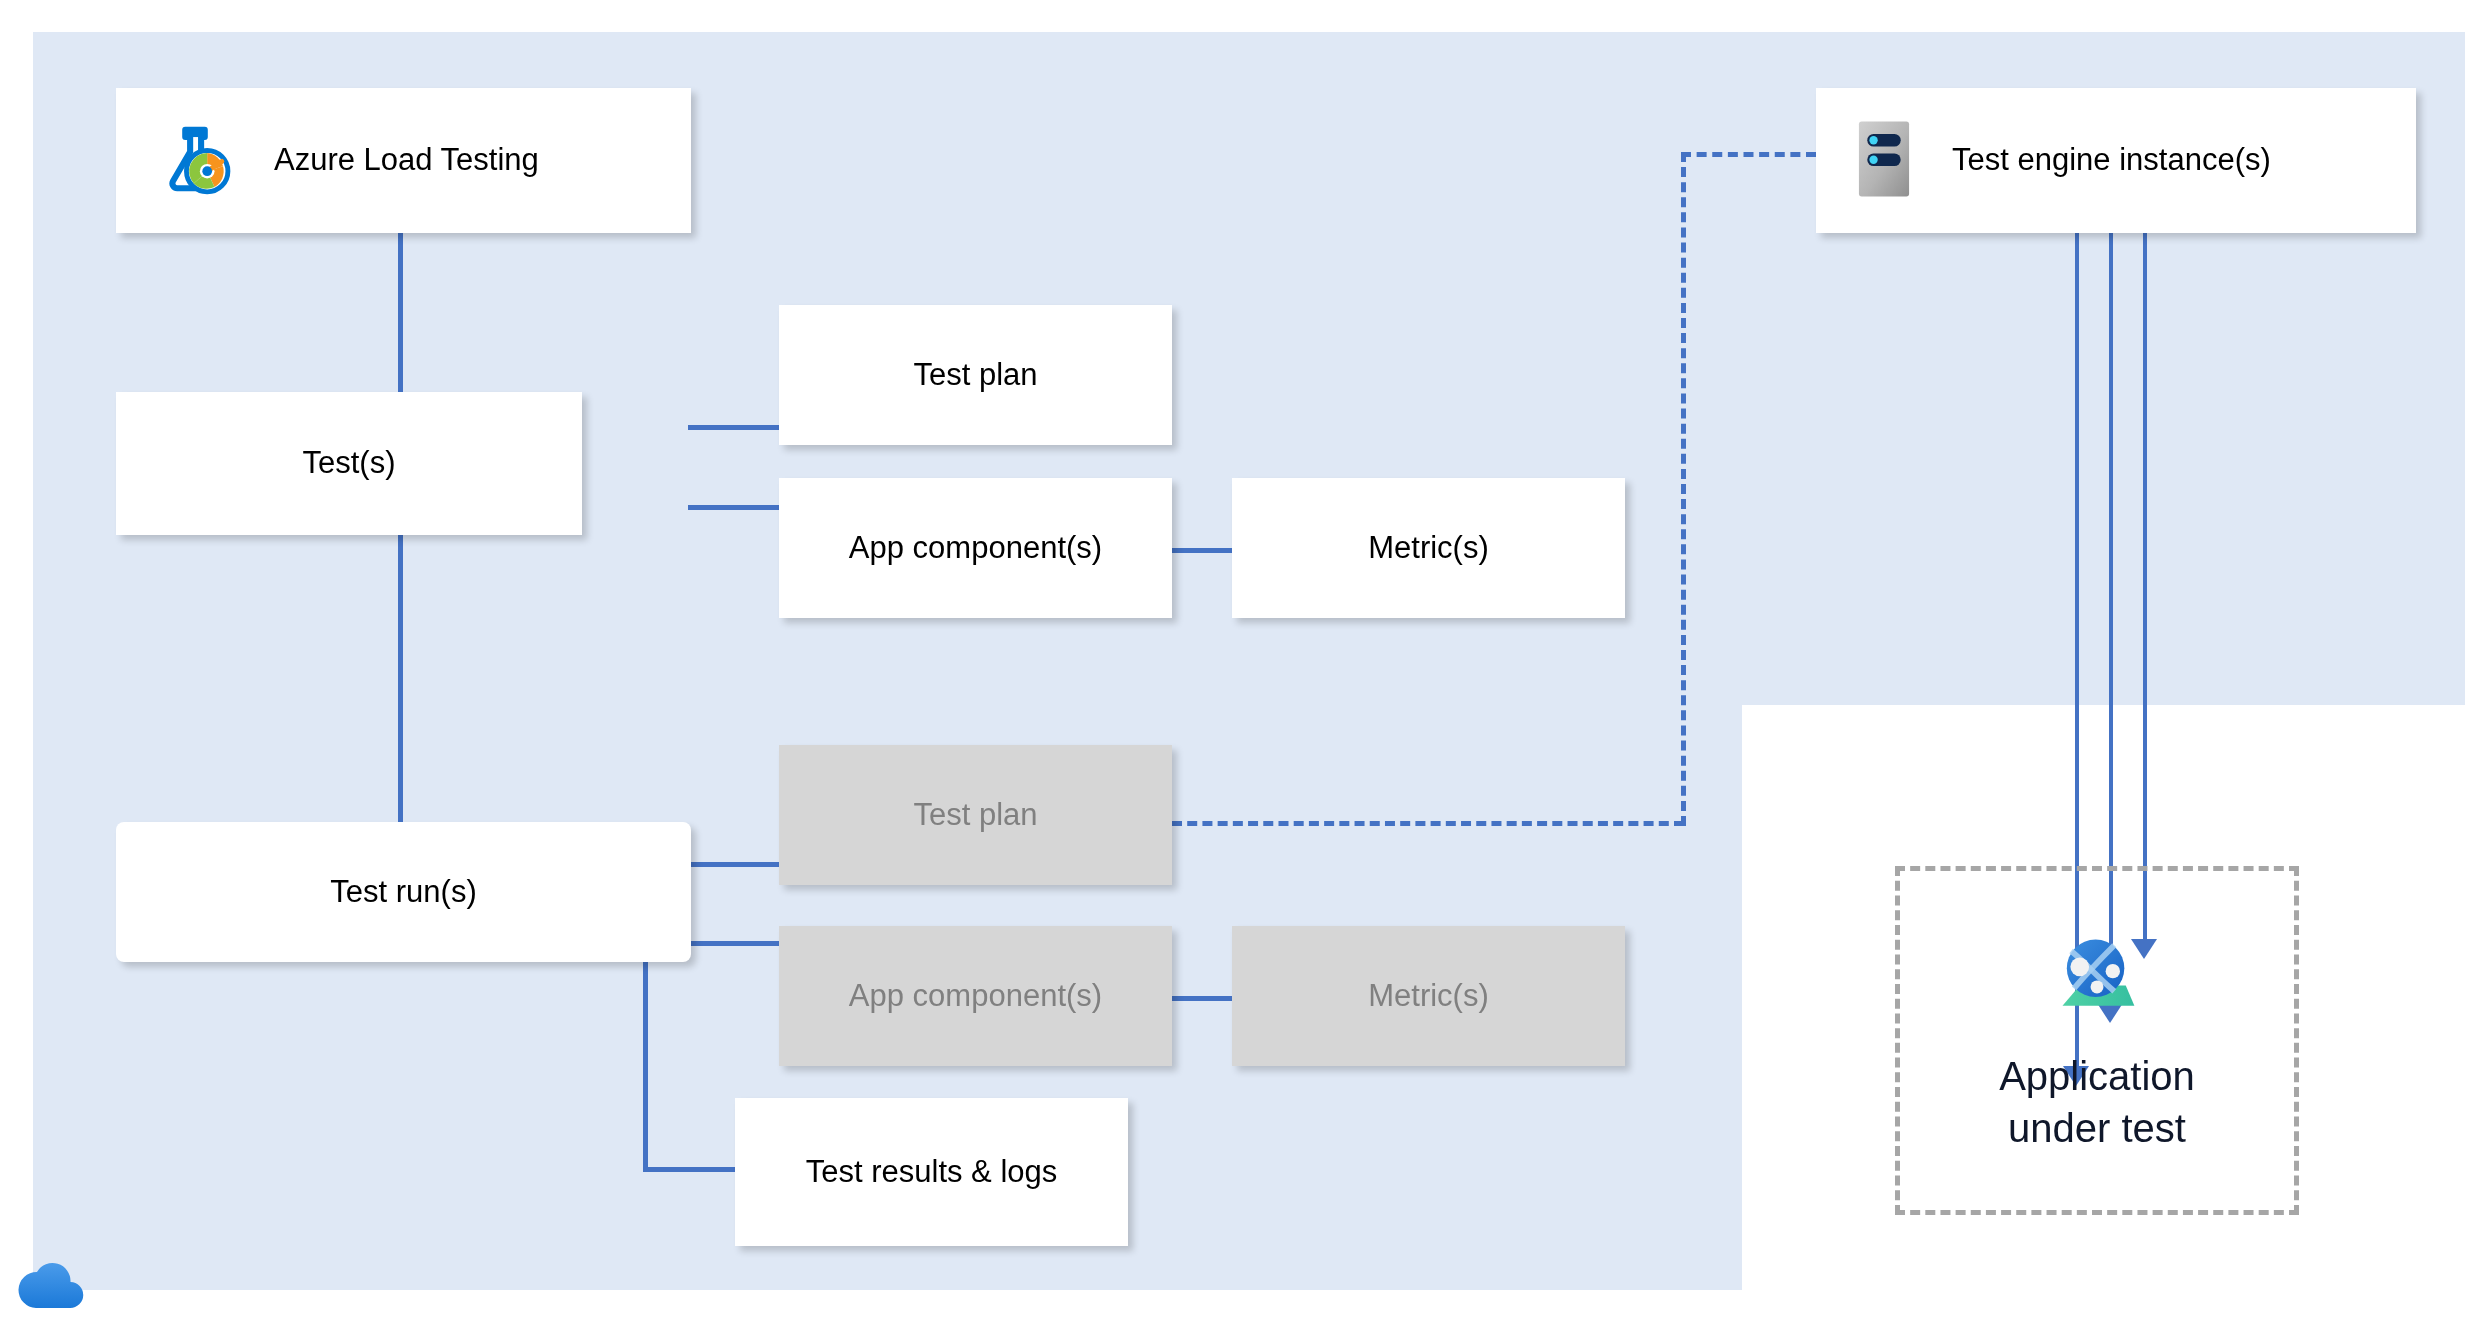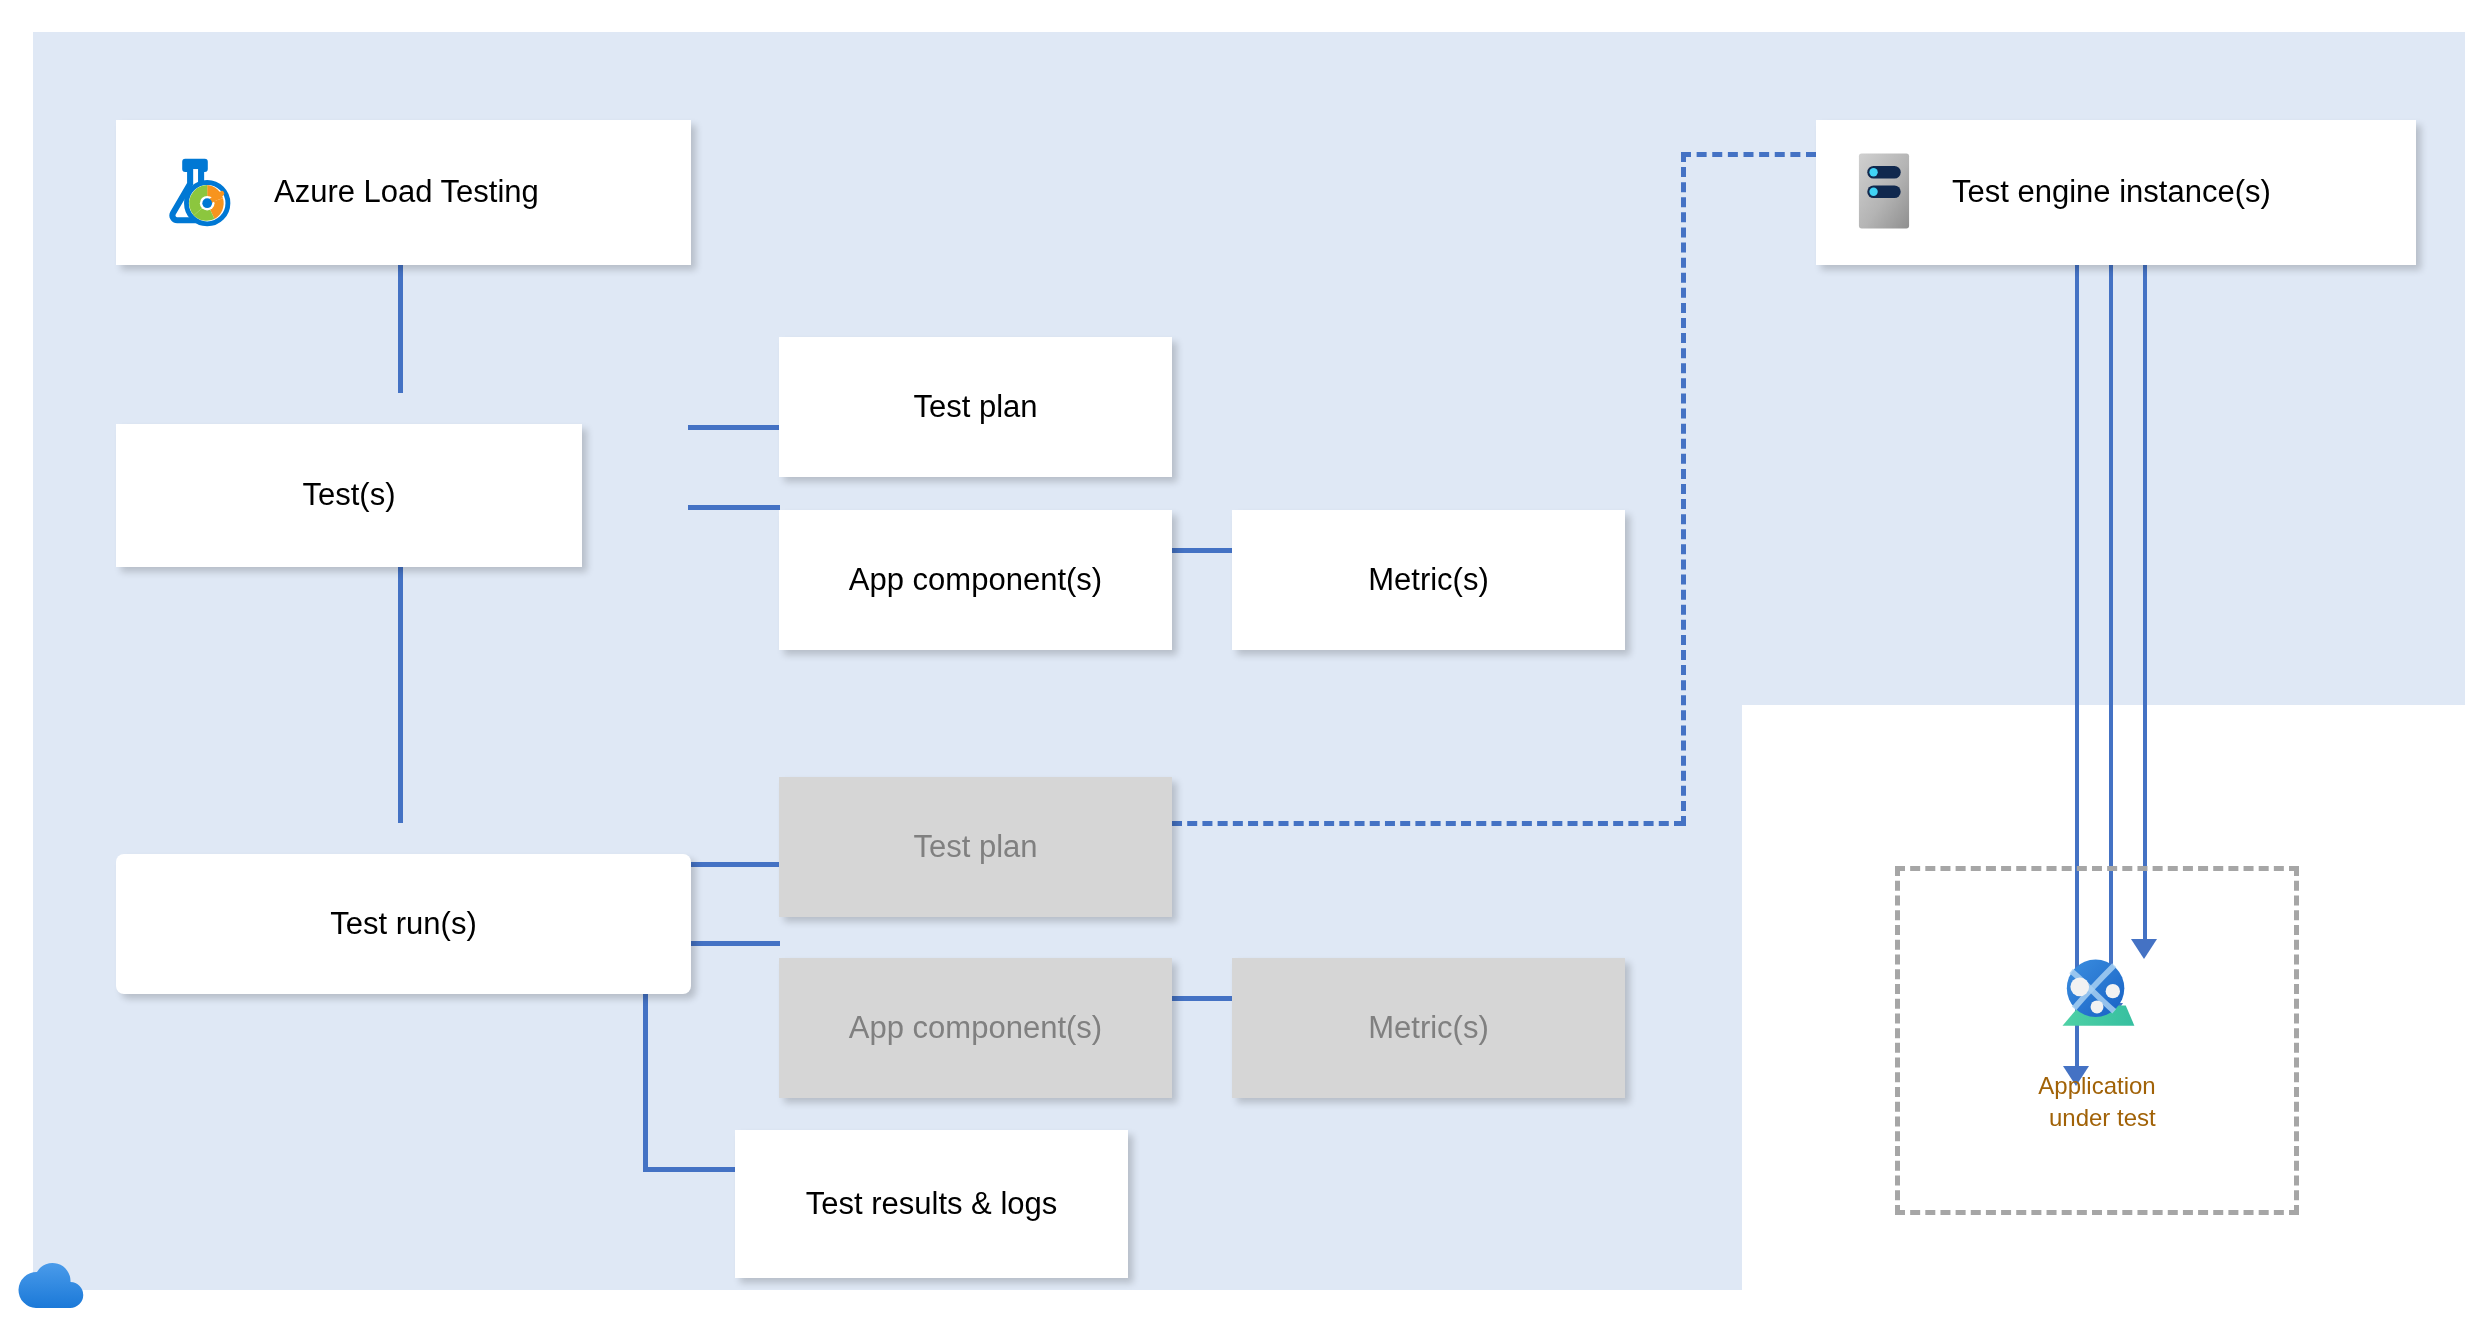--- a/index.html
+++ b/index.html
@@ -61,21 +61,20 @@
 
   
   .node {
     position: absolute;
     background: #ffffff;
     box-shadow: 5px 5px 7px rgba(0,0,0,0.18);
     display: flex;
     align-items: center;
     justify-content: center;
     box-sizing: border-box;
-    margin-top: 32px;
   }
   .node .label {
     font-size: 31px;
     color: #000000;
     line-height: 1.25;
     text-align: center;
     white-space: nowrap;
   }
   .node.dim { background: #d6d6d6; }
   .node.dim .label { color: #808080; }
@@ -96,23 +95,23 @@
     border: 5px dashed #a6a6a6;
     box-sizing: border-box;
     background: transparent;
     display: flex;
     flex-direction: column;
     align-items: center;
     justify-content: center;
     gap: 26px;
   }
   #app-under-test-container .label {
-    font-size: 24px;
-    color: #a16207;
-    text-align: right;
+    font-size: 40px;
+    color: #0f172a;
+    text-align: center;
     line-height: 1.3;
     white-space: pre-line;
   }
 
   
   .icon { display: block; flex: none; }
 
   
   #cloud-icon {
     position: absolute;

